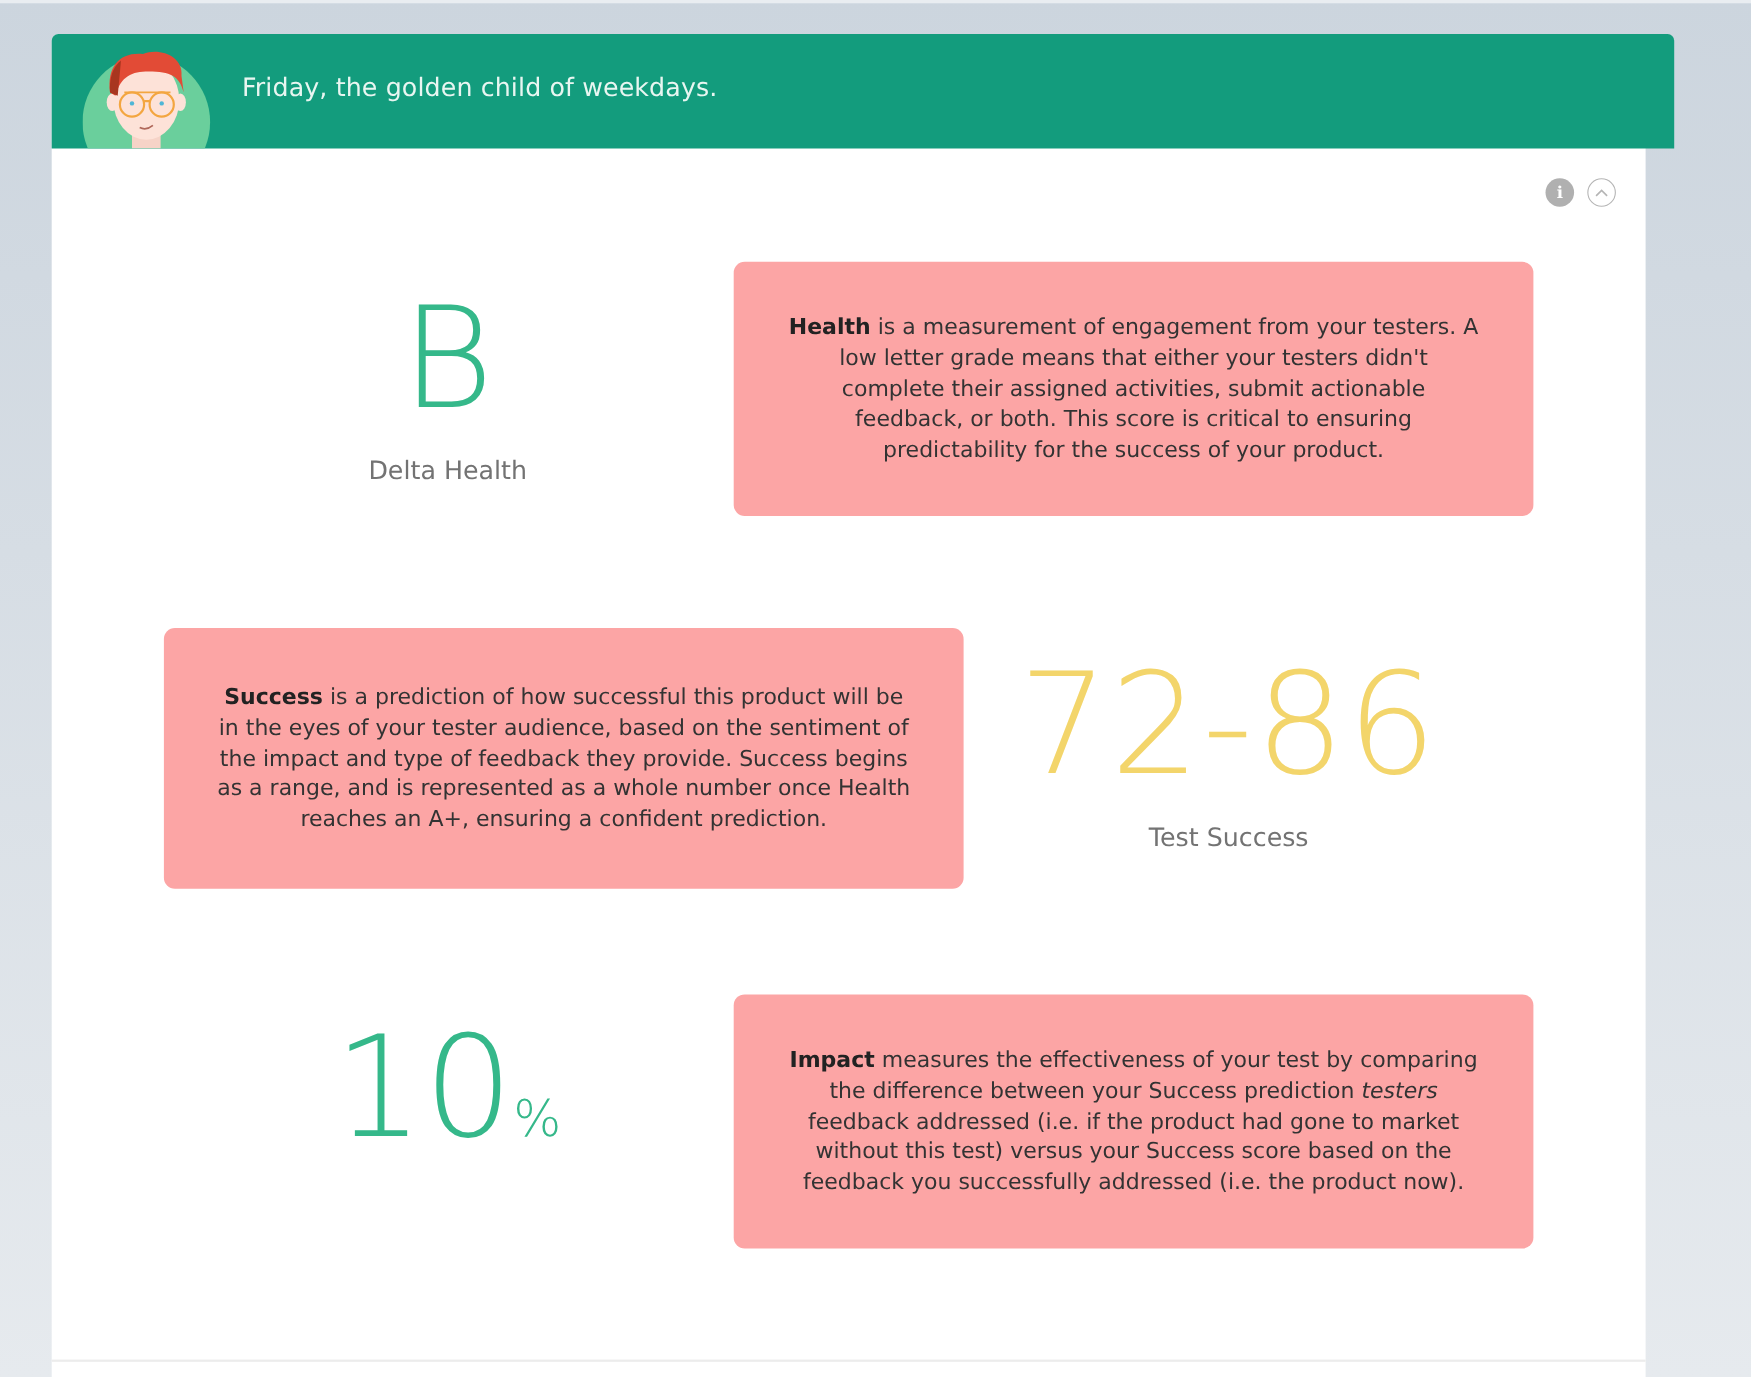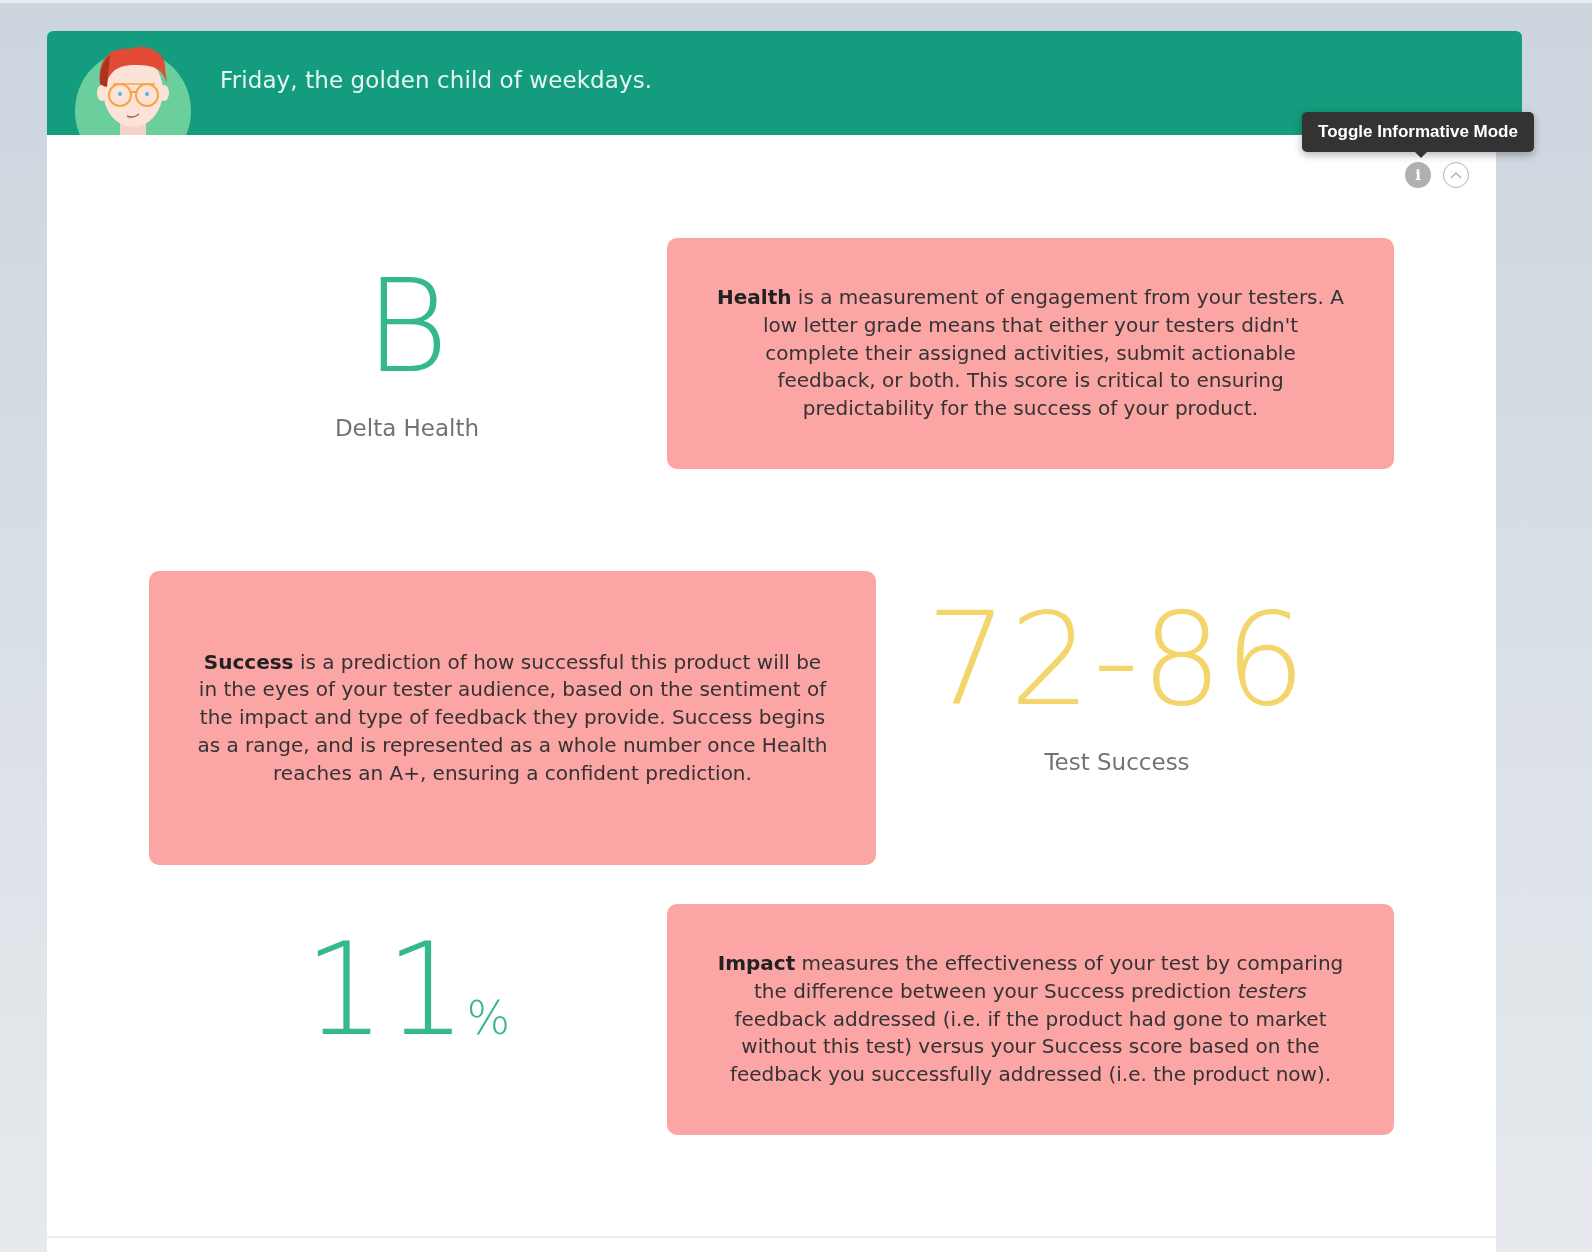--- a/index.html
+++ b/index.html
@@ -76,49 +76,48 @@
       <circle cx="72" cy="56" r="11" fill="none" stroke="#f3a641" stroke-width="2"></circle>
       <line x1="56" y1="53" x2="61" y2="53" stroke="#f3a641" stroke-width="2"></line>
       <line x1="38" y1="45" x2="80" y2="45" stroke="#f3a641" stroke-width="1.5"></line>
       <circle cx="45" cy="55" r="2" fill="#4fb6d6"></circle>
       <circle cx="72" cy="55" r="2" fill="#4fb6d6"></circle>
       <path d="M52 77 Q58 80 64 75" stroke="#b0685a" stroke-width="1.5" fill="none"></path>
     </svg>
     <div class="banner-text">Friday, the golden child of weekdays.</div>
   </div>
 
-  <div class="tooltip">Toggle Informative Mode</div>
   <div class="info-btn">
     <span>i</span>
   </div>
   <div class="collapse-btn">
     <svg width="14" height="10" viewBox="0 0 14 10">
       <polyline points="2,8 7,3 12,8" fill="none" stroke="#b5b5b5" stroke-width="1.5"></polyline>
     </svg>
   </div>
 
   <div class="metric" style="left:180px; top:232px; width:360px;">
     <div class="big" style="color:#35b88a; font-size:128px; height:150px;">B</div>
     <div class="label" style="margin-top:2px;">Delta Health</div>
   </div>
   <div class="box" style="left:620px; top:207px; width:727px; height:231px;">
     <p style="width:630px;"><b>Health</b><span> is a measurement of engagement from your testers. A low letter grade means that either your testers didn't complete their assigned activities, submit actionable feedback, or both. This score is critical to ensuring predictability for the success of your product.</span></p>
   </div>
 
-  <div class="box" style="left:102px; top:540px; width:727px; height:294px;">
+  <div class="box" style="left:102px; top:540px; width:727px; height:237px;">
     <p style="width:640px;"><b>Success</b><span> is a prediction of how successful this product will be in the eyes of your tester audience, based on the sentiment of the impact and type of feedback they provide. Success begins as a range, and is represented as a whole number once Health reaches an A+, ensuring a confident prediction.</span></p>
   </div>
   <div class="metric" style="left:870px; top:565px; width:400px;">
     <div class="big" style="color:#f3d56b; font-size:128px; height:150px; letter-spacing:2px;">72-86</div>
     <div class="label" style="margin-top:3px;">Test Success</div>
   </div>
 
   <div class="metric" style="left:180px; top:895px; width:360px;">
     <div class="big" style="color:#35b88a; height:150px;">
-      <span style="font-size:128px;">11</span><span style="font-size:46px;">%</span>
+      <span style="font-size:128px;">10</span><span style="font-size:46px;">%</span>
     </div>
   </div>
   <div class="box" style="left:620px; top:873px; width:727px; height:231px;">
     <p style="width:640px;"><b>Impact</b><span> measures the effectiveness of your test by comparing the difference between your Success prediction </span><i>testers</i><span> feedback addressed (i.e. if the product had gone to market without this test) versus your Success score based on the feedback you successfully addressed (i.e. the product now).</span></p>
   </div>
 
   <div class="bottomline"></div>
 </div>
 
 </body></html>

